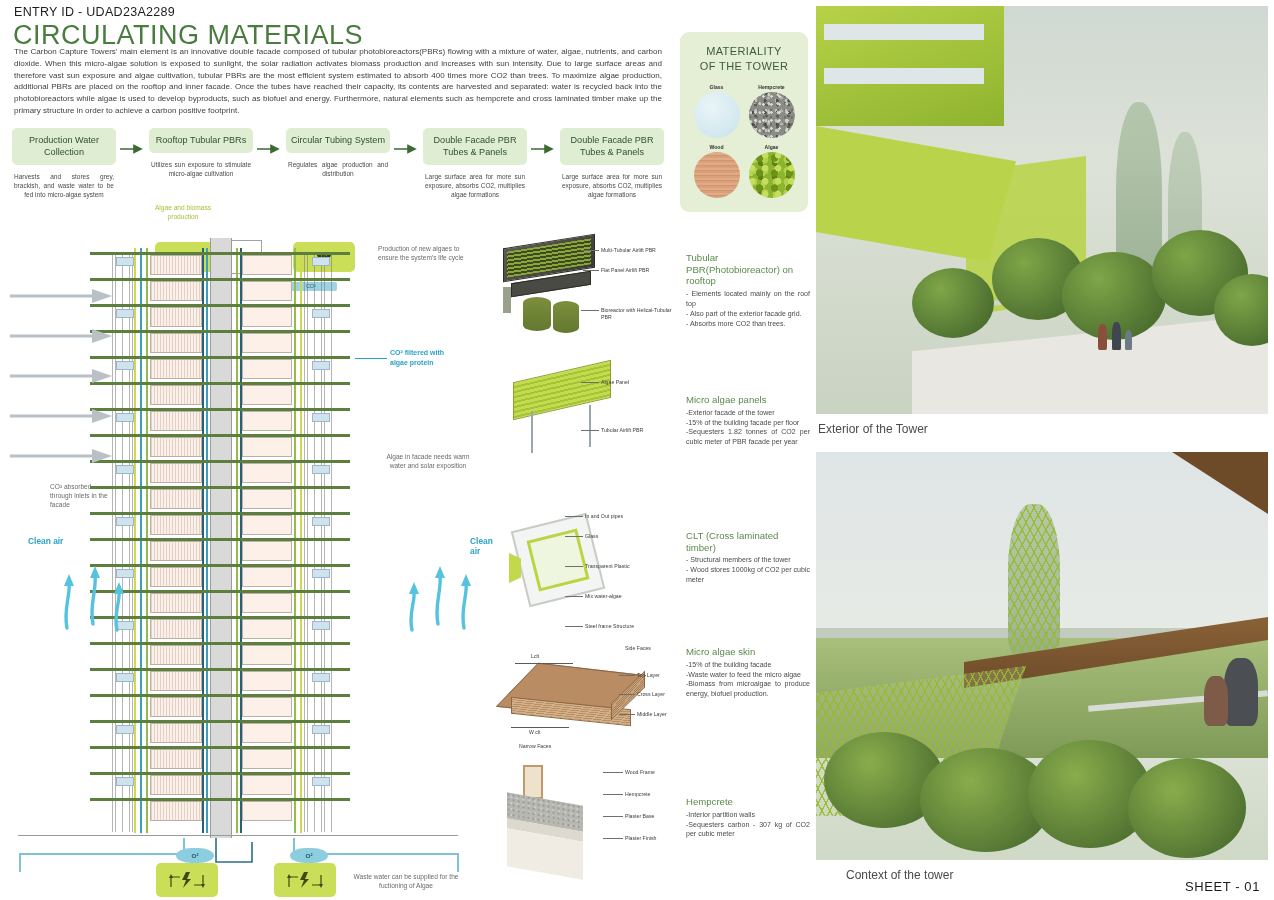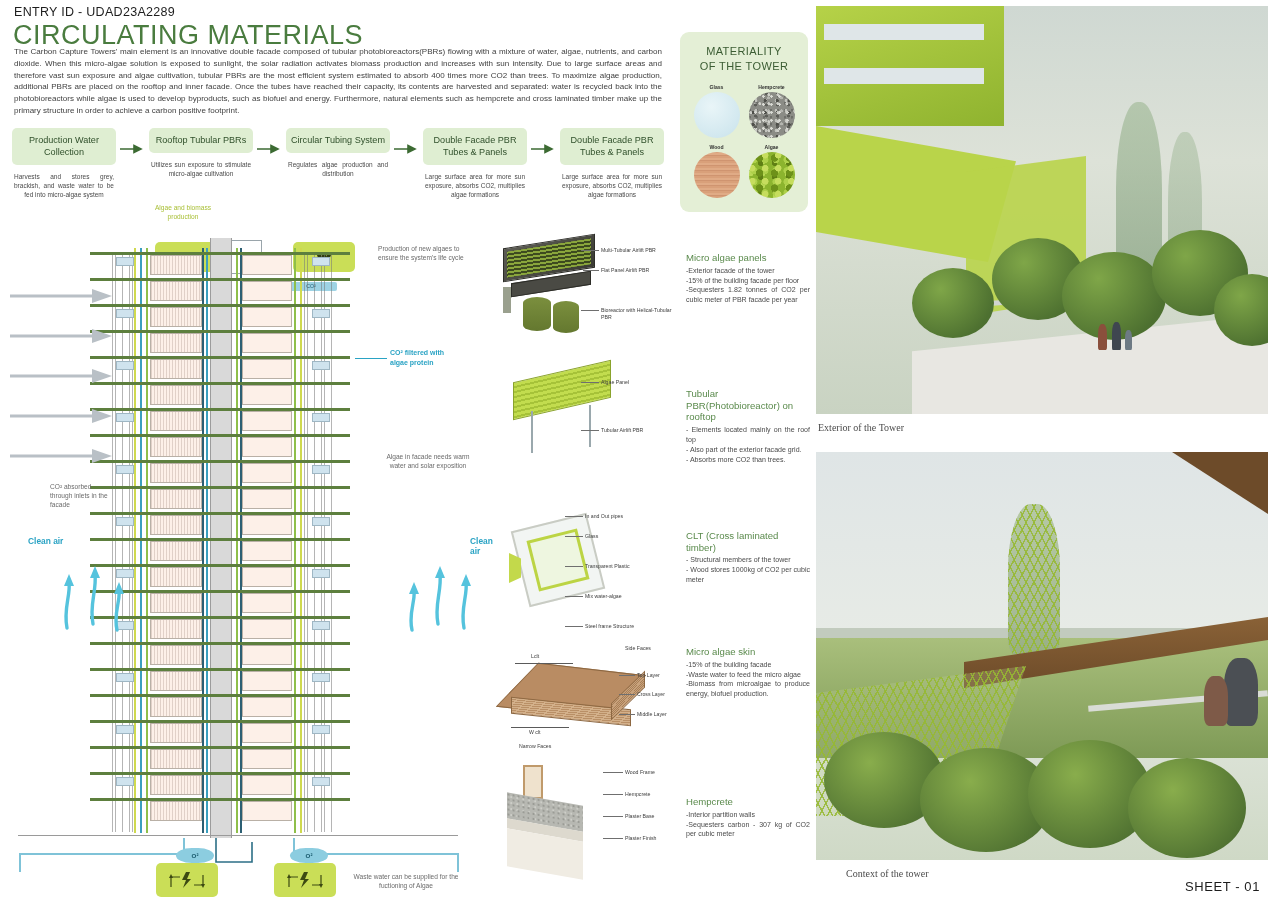--- a/index.html
+++ b/index.html
@@ -237,21 +237,21 @@
   }
   .txt-body {
     font-size: 7.05px; line-height: 1.4; color: #4b4b4b; text-align: justify;
   }
 
   
   .photo {
     position: absolute; overflow: hidden;
   }
   .photo-cap {
-    position: absolute; font-size: 10px; color: #4a4a4a; font-family: Liberation Serif, serif;
+    position: absolute; font-size: 12px; color: #4a4a4a;
   }
   .sheet-no {
     position: absolute; right: 14px; bottom: 6px;
     font-size: 13px; letter-spacing: .6px; color: #1d1d1d;
   }
 
   
   .p1-sky { position: absolute; inset: 0; background: linear-gradient(180deg,#cfd8d2 0%,#dde2d8 38%,#c9d3c2 100%); }
   .p1-green { position: absolute; background: #9cbe3c; }
   .p1-fol {
@@ -649,32 +649,32 @@
     <div class="leader" style="left:118px; top:537px; width:20px;"></div>
     <div class="dtl-label" style="left:140px; top:556px;">Hempcrete</div>
     <div class="leader" style="left:118px; top:559px; width:20px;"></div>
     <div class="dtl-label" style="left:140px; top:578px;">Plaster Base</div>
     <div class="leader" style="left:118px; top:581px; width:20px;"></div>
     <div class="dtl-label" style="left:140px; top:600px;">Plaster Finish</div>
     <div class="leader" style="left:118px; top:603px; width:20px;"></div>
   </div>
 
   <div class="txt-col">
+    <div class="txt-block" style="height:142px;">
+      <div class="txt-head">Tubular PBR(Photobioreactor) on rooftop</div>
+      <div class="txt-body" style="white-space:pre-line;">- Elements located mainly on the roof top
+- Also part of the exterior facade grid.
+- Absorbs more CO2 than trees.</div>
+    </div>
     <div class="txt-block" style="height:136px;">
       <div class="txt-head">Micro algae panels</div>
       <div class="txt-body" style="white-space:pre-line;">-Exterior facade of the tower
 -15% of the building facade per floor
 -Sequesters 1.82 tonnes of CO2 per cubic meter of PBR facade per year</div>
     </div>
-    <div class="txt-block" style="height:142px;">
-      <div class="txt-head">Tubular PBR(Photobioreactor) on rooftop</div>
-      <div class="txt-body" style="white-space:pre-line;">- Elements located mainly on the roof top
-- Also part of the exterior facade grid.
-- Absorbs more CO2 than trees.</div>
-    </div>
     <div class="txt-block" style="height:116px;">
       <div class="txt-head">CLT (Cross laminated timber)</div>
       <div class="txt-body" style="white-space:pre-line;">- Structural members of the tower
 - Wood stores 1000kg of CO2 per cubic meter</div>
     </div>
     <div class="txt-block" style="height:150px;">
       <div class="txt-head">Micro algae skin</div>
       <div class="txt-body" style="white-space:pre-line;">-15% of the building facade
 -Waste water to feed the micro algae
 -Biomass from microalgae to produce energy, biofuel production.</div>

